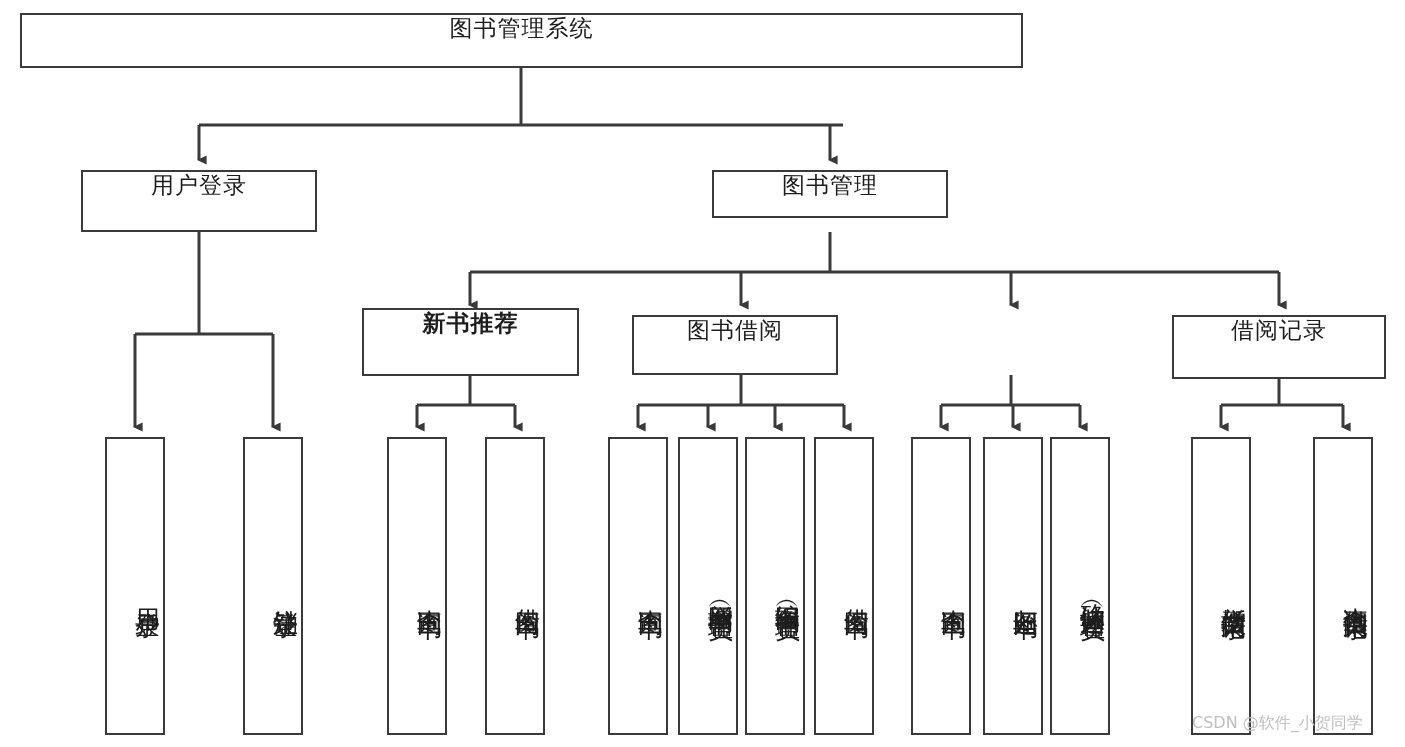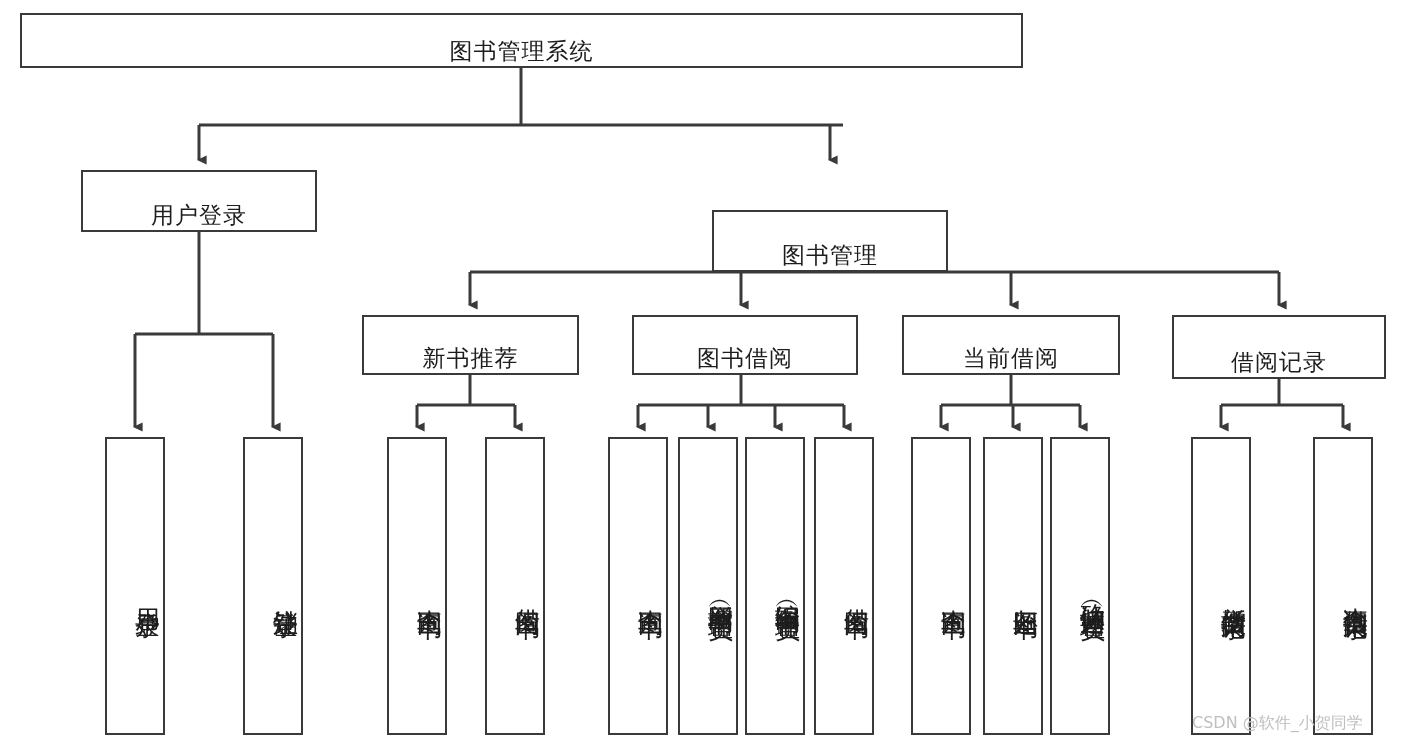--- a/index.html
+++ b/index.html
@@ -22,21 +22,21 @@
     width: 1405px;
     height: 747px;
   }
   .node {
     position: absolute;
     box-sizing: border-box;
     border: 2.5px solid #3a3a3a;
     background: #ffffff;
     color: #1d1d1d;
     display: flex;
-    align-items: flex-end;
+    align-items: flex-start;
     justify-content: center;
     text-align: center;
     z-index: 2;
   }
   .node.horiz {
     font-size: 23px;
     line-height: 1.2;
     letter-spacing: 1px;
   }
   .node.vert {
@@ -119,32 +119,29 @@
     </g>
   </svg>
 
   <div class="node horiz" style="left:20px; top:13px; width:1003px; height:55px;">
     <span>图书管理系统</span>
   </div>
 
   <div class="node horiz" style="left:81px; top:170px; width:236px; height:62px;">
     <span>用户登录</span>
   </div>
-  <div class="node horiz" style="left:712px; top:170px; width:236px; height:62px;margin-top:40px;">
+  <div class="node horiz" style="left:712px; top:170px; width:236px; height:48px;">
     <span>图书管理</span>
   </div>
 
-  <div class="node horiz" style="left:362px; top:315px; width:217px; height:60px;">
+  <div class="node horiz" style="left:362px; top:308px; width:217px; height:68px;font-weight:bold;">
     <span>新书推荐</span>
   </div>
-  <div class="node horiz" style="left:632px; top:315px; width:226px; height:60px;">
+  <div class="node horiz" style="left:632px; top:315px; width:206px; height:60px;">
     <span>图书借阅</span>
-  </div>
-  <div class="node horiz" style="left:902px; top:315px; width:218px; height:60px;">
-    <span>当前借阅</span>
   </div>
   <div class="node horiz" style="left:1172px; top:315px; width:214px; height:64px;">
     <span>借阅记录</span>
   </div>
 
   <div class="node vert" style="left:105px; top:437px; width:60px; height:298px;">
     <span>用户登录</span>
   </div>
   <div class="node vert" style="left:243px; top:437px; width:60px; height:298px;">
     <span>注销登录</span>

